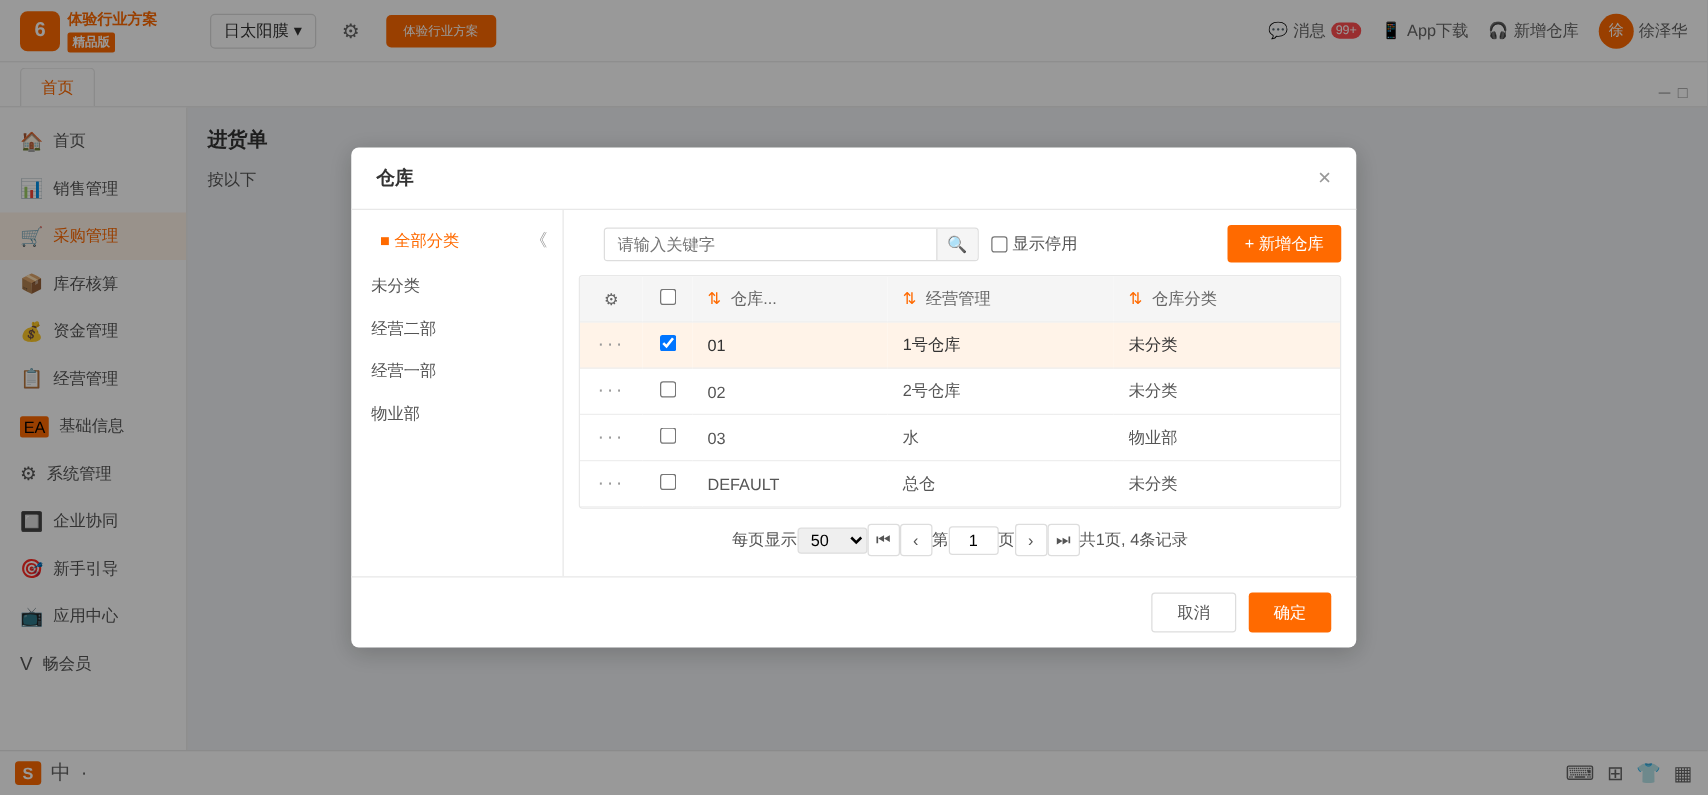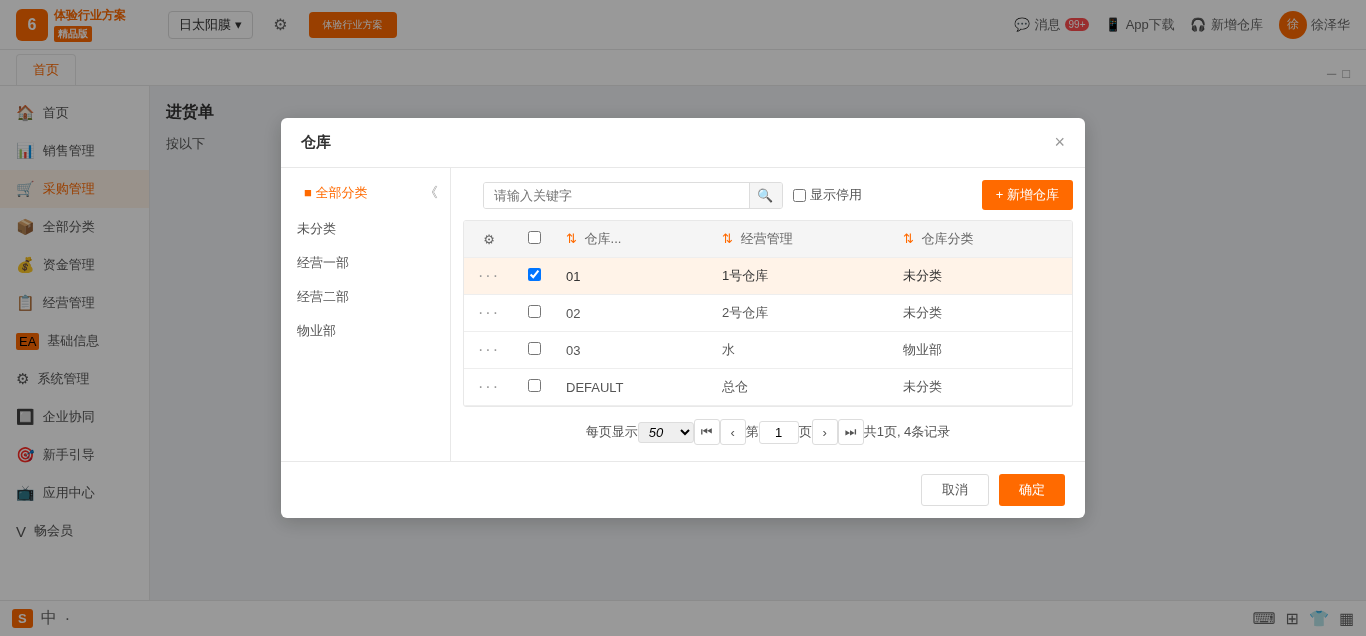--- a/index.html
+++ b/index.html
@@ -154,21 +154,21 @@
     .sort-icon { color: #ff6a00; margin-right: 4px; }
     .gear-cell { text-align: center; color: #999; }
     .dots-btn { color: #999; cursor: pointer; font-size: 16px; letter-spacing: 2px; }
 
     
     .pagination {
       display: flex; align-items: center; justify-content: center;
       gap: 0; padding: 12px 0 4px; font-size: 13px; color: #555;
     }
     .page-size-select {
-      border: 1px solid #ddd; border-radius: 3px; padding: 1px 6px; font-size: 13px; font-style: italic;
+      border: 1px solid #ddd; border-radius: 3px; padding: 1px 6px; font-size: 13px;
     }
     .page-btn {
       width: 26px; height: 26px; border: 1px solid #ddd; border-radius: 3px;
       background: #fff; cursor: pointer; display: flex; align-items: center; justify-content: center;
       font-size: 13px; color: #555;
     }
     .page-input {
       width: 40px; border: 1px solid #ddd; border-radius: 3px;
       padding: 3px 6px; text-align: center; font-size: 13px;
     }
@@ -261,21 +261,21 @@
     <div class="sidebar-item">
       <span class="sidebar-icon">📊</span>
       <span>销售管理</span>
     </div>
     <div class="sidebar-item active">
       <span class="sidebar-icon">🛒</span>
       <span>采购管理</span>
     </div>
     <div class="sidebar-item">
       <span class="sidebar-icon">📦</span>
-      <span>全部分类</span>
+      <span>库存核算</span>
     </div>
     <div class="sidebar-item">
       <span class="sidebar-icon">💰</span>
       <span>资金管理</span>
     </div>
     <div class="sidebar-item">
       <span class="sidebar-icon">📋</span>
       <span>经营管理</span>
     </div>
     <div class="sidebar-item">
@@ -322,24 +322,24 @@
 
       <div class="left-panel">
         <div class="left-panel-header">
           <span style="cursor:pointer;margin-left:11px;">■ 全部分类</span>
           <span class="collapse-btn">《</span>
         </div>
         <div class="left-panel-item">
           <span>未分类</span>
         </div>
         <div class="left-panel-item">
+          <span>经营二部</span>
+        </div>
+        <div class="left-panel-item">
           <span>经营一部</span>
-        </div>
-        <div class="left-panel-item">
-          <span>经营二部</span>
         </div>
         <div class="left-panel-item">
           <span>物业部</span>
         </div>
       </div>
 
       <div class="right-panel">
 
         <div class="right-toolbar">
           <div class="search-input-wrap">

